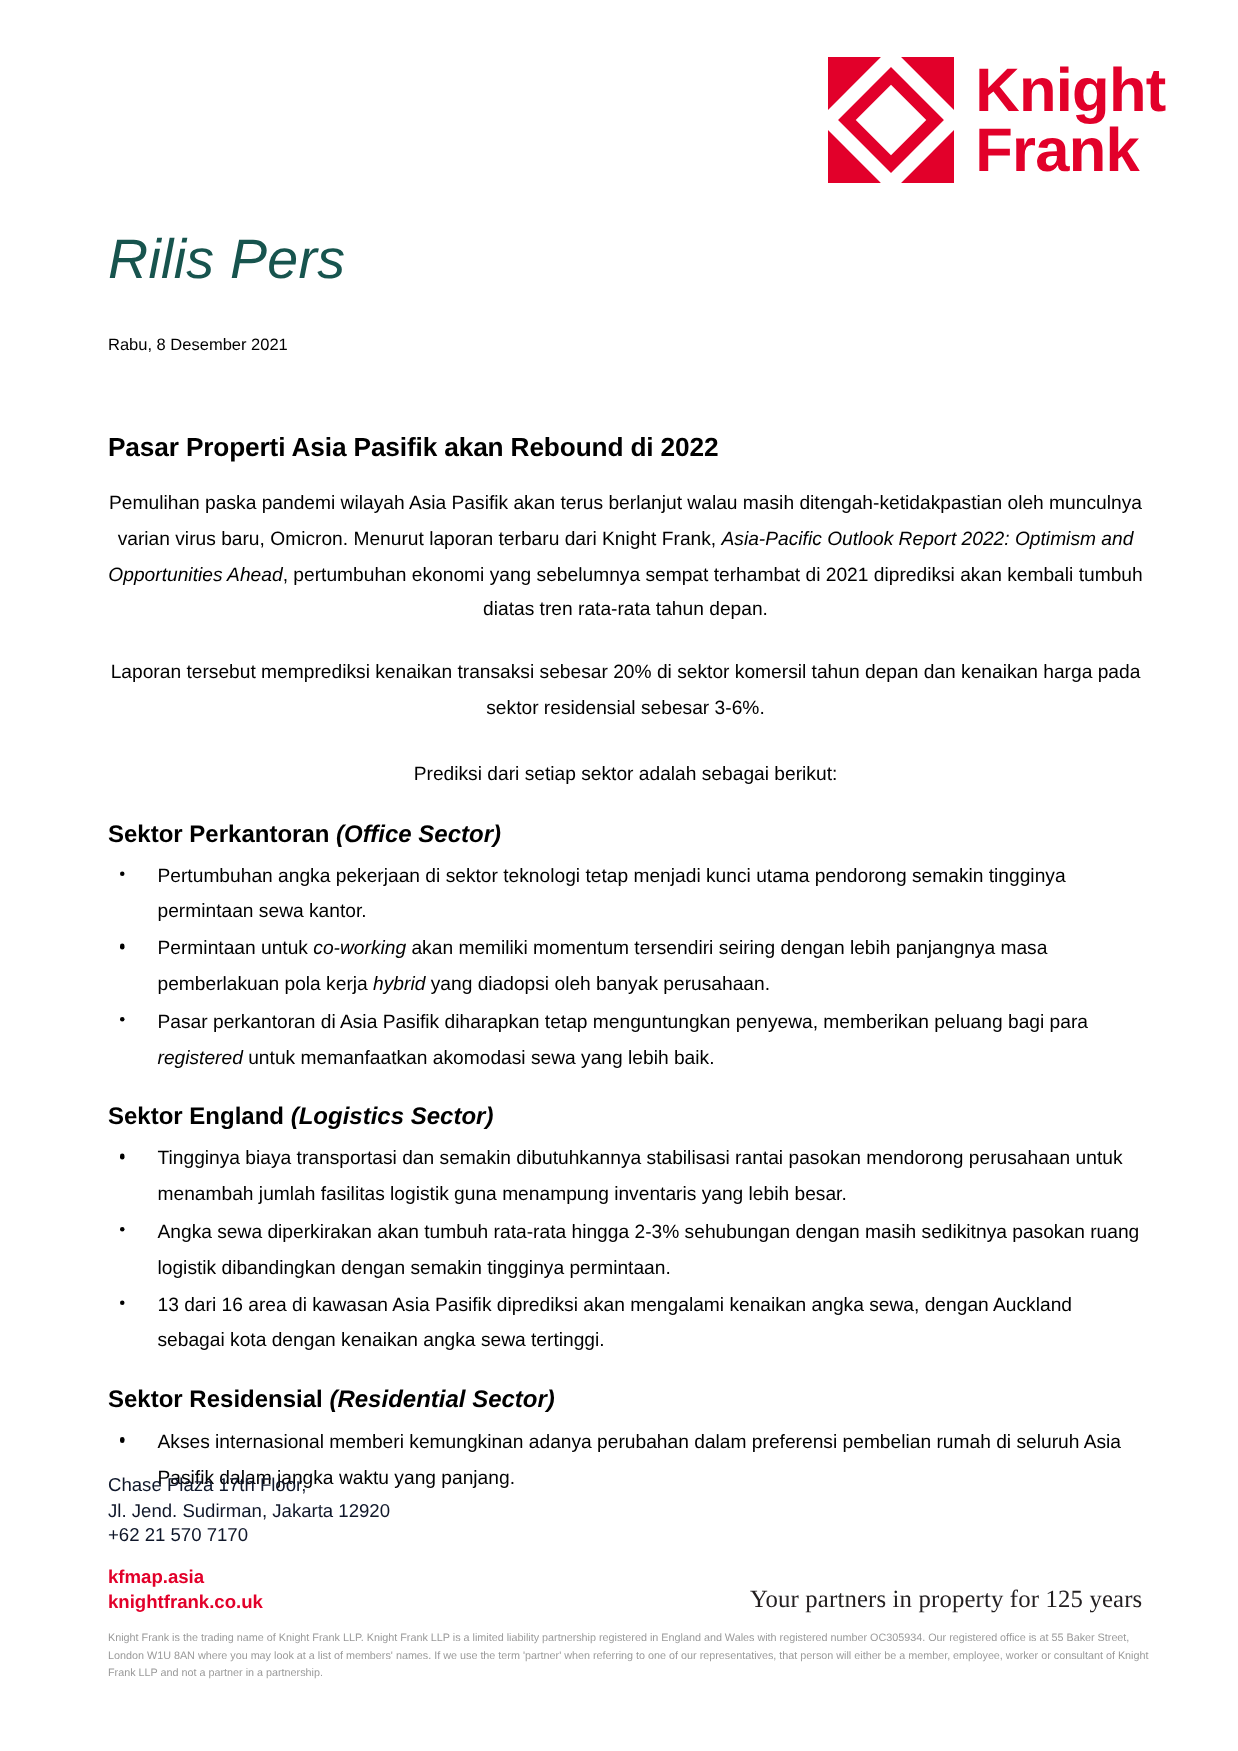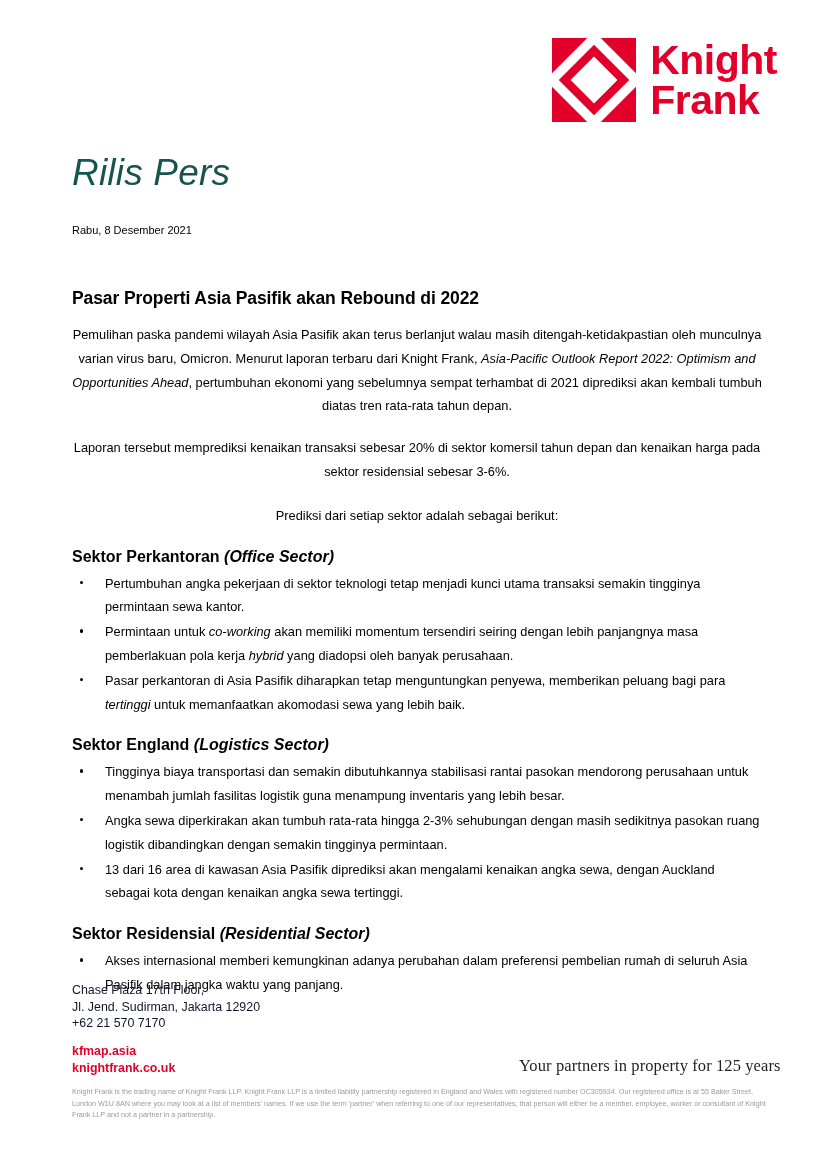--- a/index.html
+++ b/index.html
@@ -162,21 +162,20 @@
 
   .tagline {
     position: absolute;
     left: 500px;
     top: 1056px;
     font-family: "Liberation Serif", serif;
     font-size: 16.5px;
     color: #231f20;
     letter-spacing: 0.1px;
     white-space: nowrap;
-    margin-left: 19px;
   }
 
   .disclaimer {
     position: absolute;
     left: 72px;
     top: 1086px;
     width: 700px;
     font-size: 7.2px;
     line-height: 1.62;
     color: #9a9a9a;
@@ -213,23 +212,23 @@
 
     <p class="para"><span>Pemulihan paska pandemi wilayah Asia Pasifik akan terus berlanjut walau masih ditengah-ketidakpastian oleh munculnya varian virus baru, Omicron. Menurut laporan terbaru dari Knight Frank, </span><em>Asia-Pacific Outlook Report 2022: Optimism and Opportunities Ahead</em><span>, pertumbuhan ekonomi yang sebelumnya sempat terhambat di 2021 diprediksi akan kembali tumbuh diatas tren rata-rata tahun depan.</span></p>
 
     <p class="para tight">Laporan tersebut memprediksi kenaikan transaksi sebesar 20% di sektor komersil tahun depan dan kenaikan harga pada sektor residensial sebesar 3-6%.</p>
 
     <p class="para tight">Prediksi dari setiap sektor adalah sebagai berikut:</p>
 
     <div class="sector-block">
       <div class="sector-head"><span>Sektor Perkantoran </span><span class="en">(Office Sector)</span></div>
       <ul class="bullets">
-        <li><span>Pertumbuhan angka pekerjaan di sektor teknologi tetap menjadi kunci utama transaksi semakin tingginya permintaan sewa kantor.</span><em></em><span></span><em></em><span></span></li>
+        <li><span>Pertumbuhan angka pekerjaan di sektor teknologi tetap menjadi kunci utama pendorong semakin tingginya permintaan sewa kantor.</span><em></em><span></span><em></em><span></span></li>
         <li><span>Permintaan untuk </span><em>co-working</em><span> akan memiliki momentum tersendiri seiring dengan lebih panjangnya masa pemberlakuan pola kerja </span><em>hybrid</em><span> yang diadopsi oleh banyak perusahaan.</span></li>
-        <li><span>Pasar perkantoran di Asia Pasifik diharapkan tetap menguntungkan penyewa, memberikan peluang bagi para </span><em>tertinggi</em><span> untuk memanfaatkan akomodasi sewa yang lebih baik.</span><em></em><span></span></li>
+        <li><span>Pasar perkantoran di Asia Pasifik diharapkan tetap menguntungkan penyewa, memberikan peluang bagi para </span><em>registered</em><span> untuk memanfaatkan akomodasi sewa yang lebih baik.</span><em></em><span></span></li>
       </ul>
     </div>
 
     <div class="sector-block">
       <div class="sector-head"><span>Sektor England </span><span class="en">(Logistics Sector)</span></div>
       <ul class="bullets">
         <li><span>Tingginya biaya transportasi dan semakin dibutuhkannya stabilisasi rantai pasokan mendorong perusahaan untuk menambah jumlah fasilitas logistik guna menampung inventaris yang lebih besar.</span></li>
         <li><span>Angka sewa diperkirakan akan tumbuh rata-rata hingga 2-3% sehubungan dengan masih sedikitnya pasokan ruang logistik dibandingkan dengan semakin tingginya permintaan.</span></li>
         <li><span>13 dari 16 area di kawasan Asia Pasifik diprediksi akan mengalami kenaikan angka sewa, dengan Auckland sebagai kota dengan kenaikan angka sewa tertinggi.</span></li>
       </ul>

